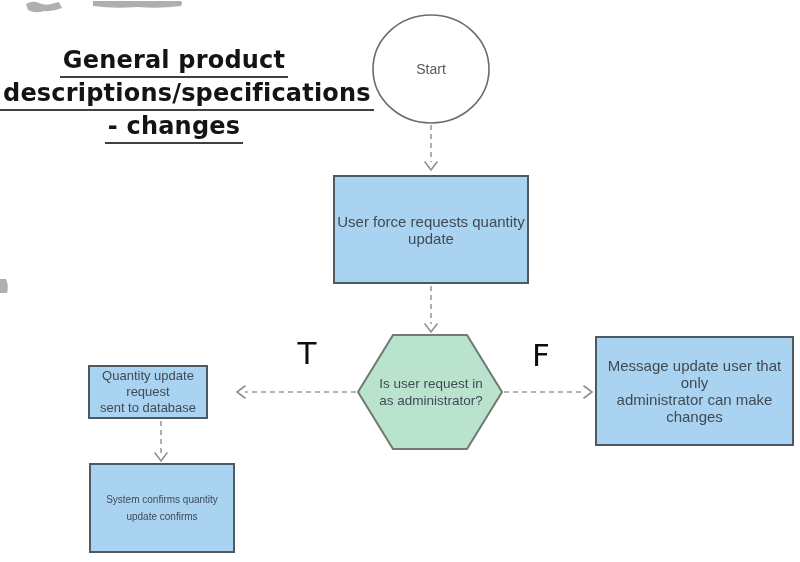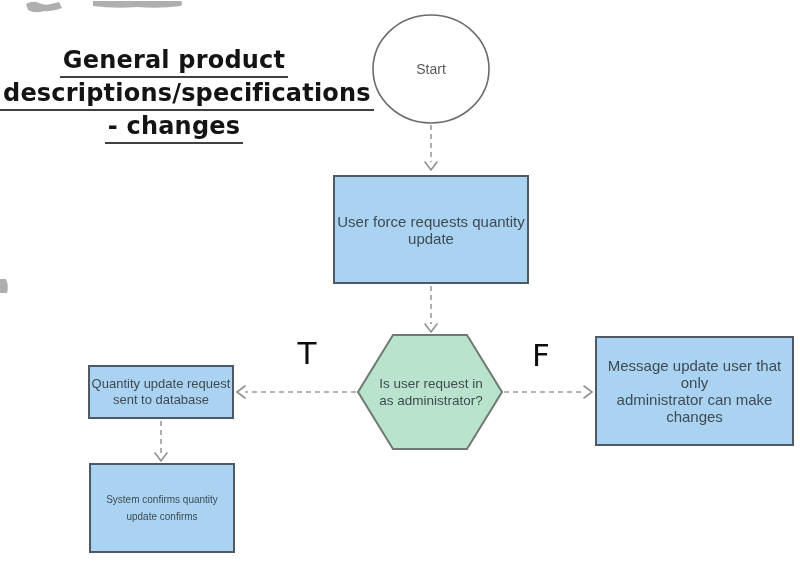--- a/index.html
+++ b/index.html
@@ -27,21 +27,21 @@
     position:absolute;z-index:2;display:flex;align-items:center;justify-content:center;
     text-align:center;color:#404a54;box-sizing:border-box;
   }
   .process{
     background:#a9d3f0;border:2px solid #4e5a63;font-size:15px;line-height:17px;
   }
   .labelonly{background:transparent;border:none;}
   #node-start{left:373px;top:15px;width:116px;height:108px;color:#595959;font-size:14px;}
   #node-request{left:333px;top:175px;width:196px;height:109px;}
   #node-decision{left:363px;top:358px;width:136px;height:68px;font-size:13.5px;line-height:17px;}
-  #node-database{left:88px;top:365px;width:146px;height:54px;font-size:13px;line-height:16px;}
+  #node-database{left:88px;top:365px;width:120px;height:54px;font-size:13px;line-height:16px;}
   #node-confirm{left:89px;top:463px;width:146px;height:90px;font-size:10px;line-height:17px;}
   #node-message{left:595px;top:336px;width:199px;height:110px;}
   
   .branch{
     position:absolute;z-index:2;width:48px;text-align:center;color:#0d0d0d;
     font-family:"DejaVu Sans",sans-serif;font-size:31px;font-weight:500;line-height:32px;
   }
   #label-true{left:283px;top:337px;}
   #label-false{left:517px;top:339px;}
   .nl{display:block;}

